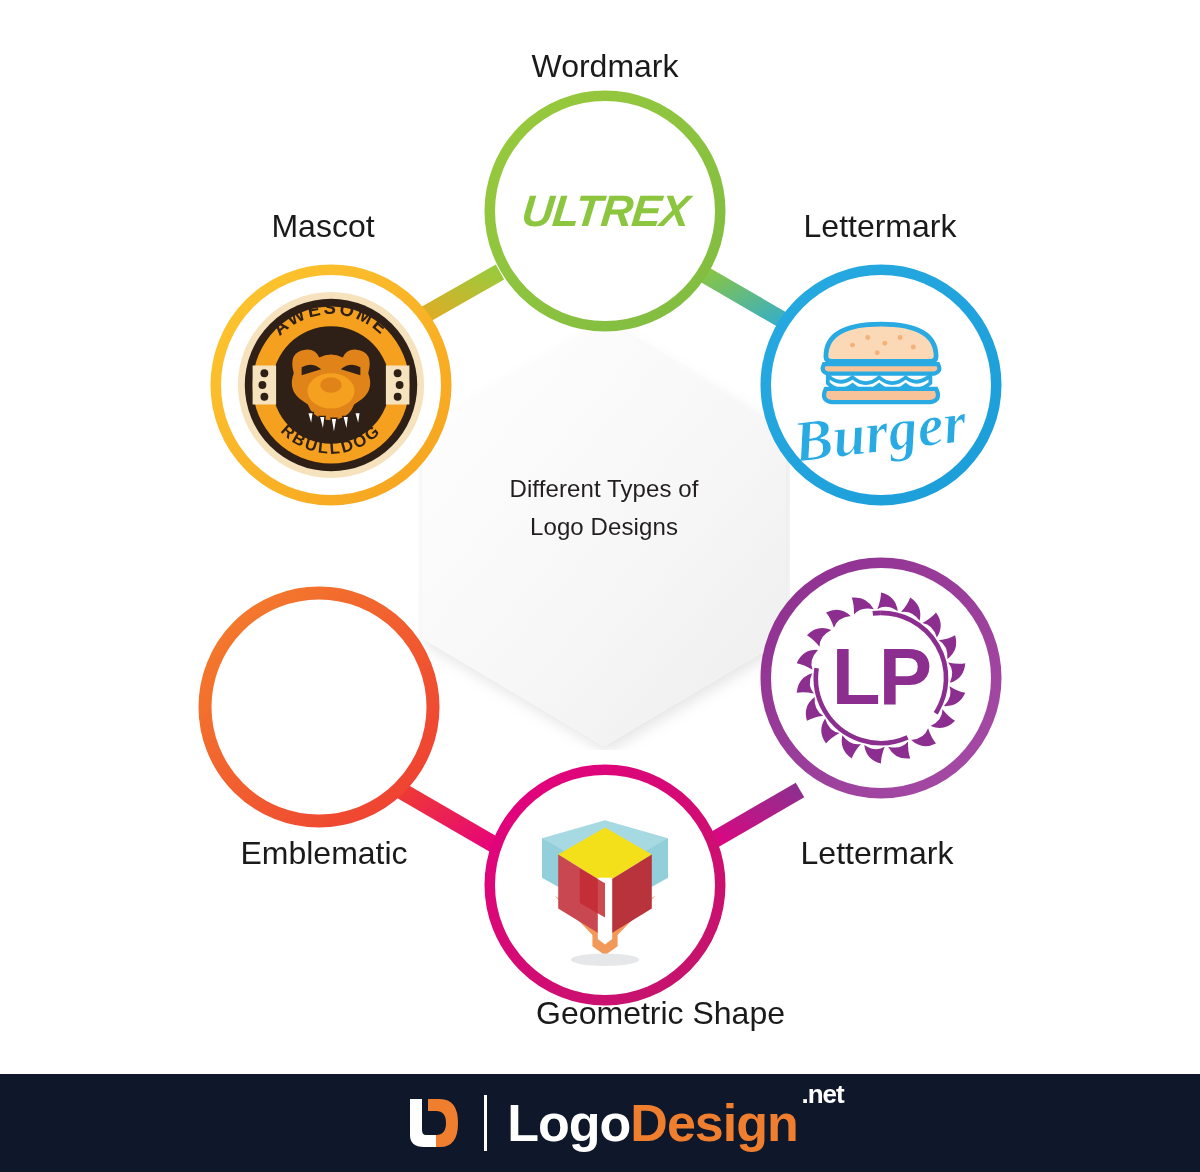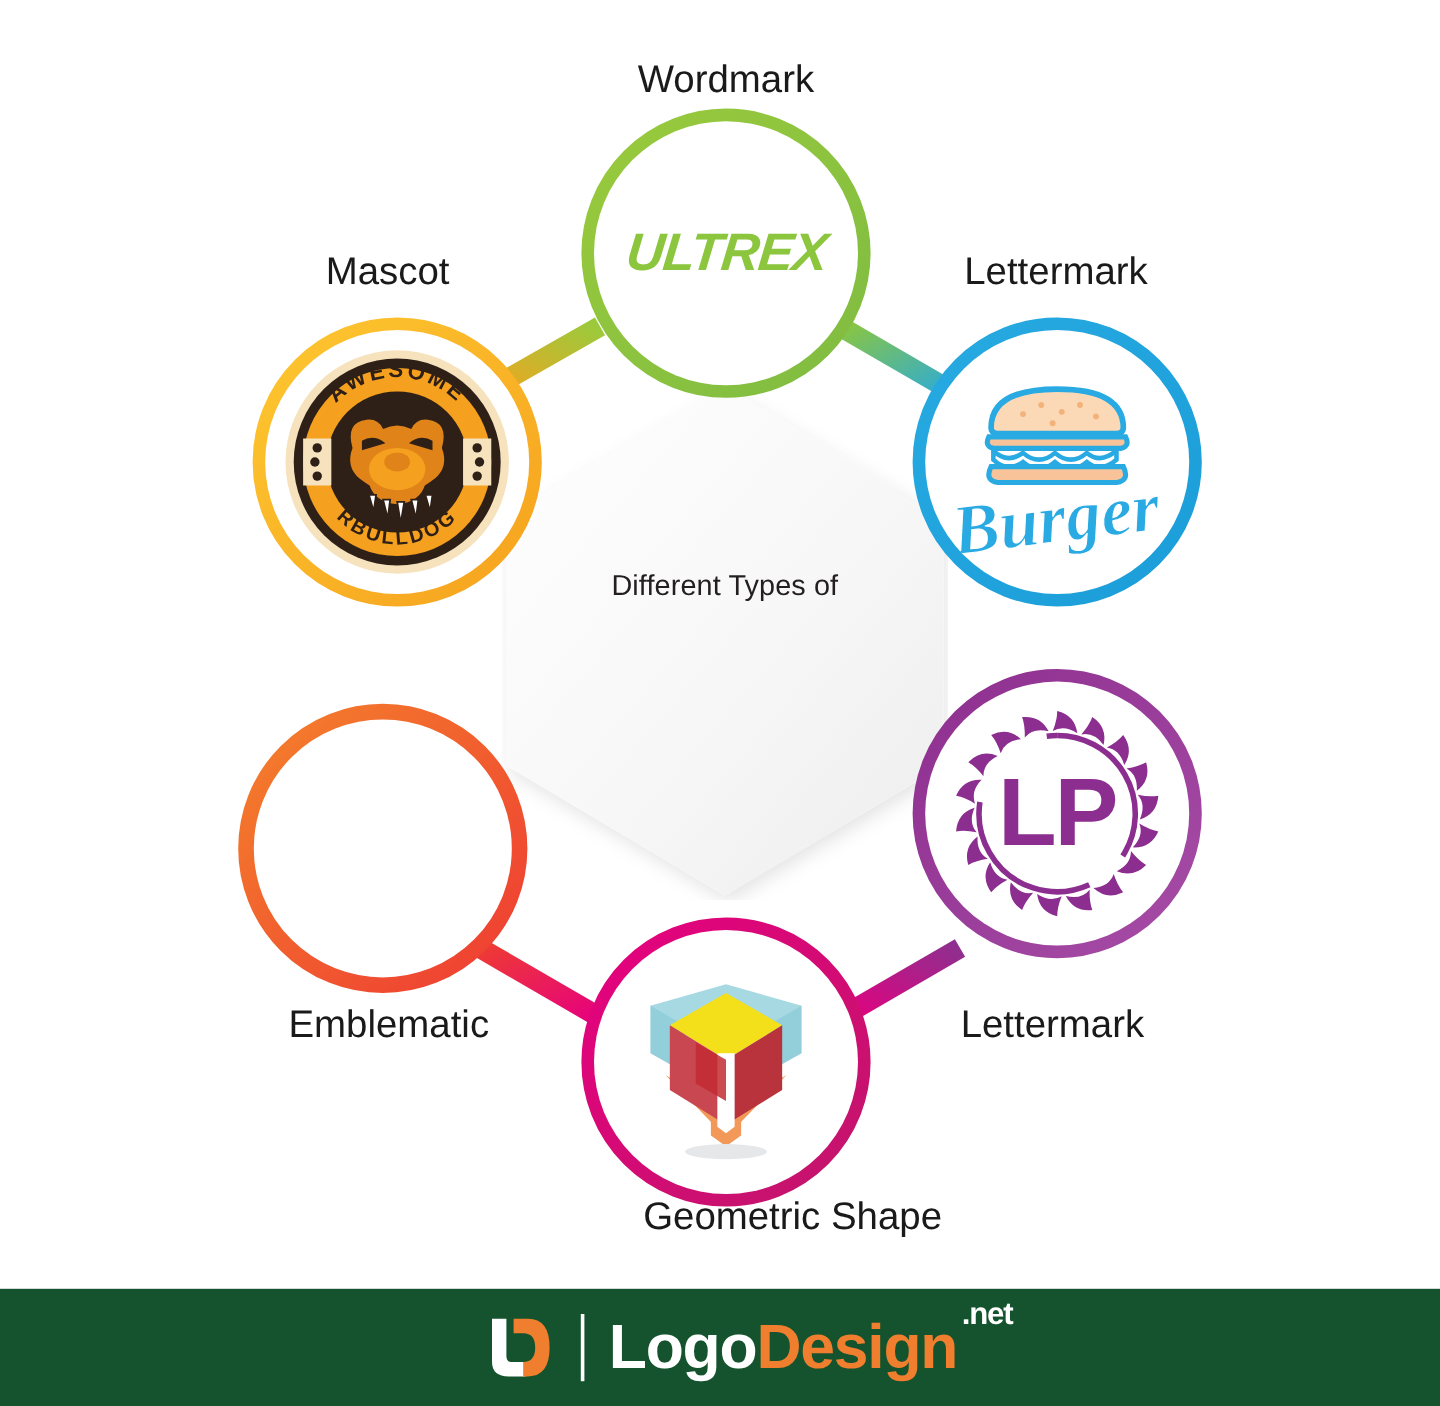--- a/index.html
+++ b/index.html
@@ -51,21 +51,21 @@
   #label-wordmark    { left: 425px; top:  48px; }
   #label-mascot      { left: 143px; top: 208px; }
   #label-combination { left: 700px; top: 208px; }
   #label-lettermark  { left: 697px; top: 835px; }
   #label-geometric   { left: 425px; top: 995px; text-align: right; }
   #label-emblematic  { left: 144px; top: 835px; }
 
   
   .footer {
     position: absolute; left: 0; top: 1074px; width: 1200px; height: 98px;
-    background: #14532d; display: flex; align-items: center; justify-content: center;
+    background: #0f172a; display: flex; align-items: center; justify-content: center;
   }
   .brand { display: flex; align-items: center; gap: 0px; }
   .brand-mark { width: 62px; height: 56px; }
   .brand-divider { width: 3px; height: 56px; background: #ffffff; margin: 0 20px; }
   .brand-text {
     font-family: "Liberation Sans", sans-serif;
     font-size: 52px; font-weight: bold; color: #ffffff; position: relative;
     letter-spacing: -1px;
   }
   .brand-text .orange { color: #ef7f2e; }
@@ -97,20 +97,21 @@
         <filter id="hexshadow" x="-20%" y="-20%" width="140%" height="140%">
           <feDropShadow dx="3" dy="6" stdDeviation="7" flood-color="#000" flood-opacity="0.10"></feDropShadow>
         </filter>
       </defs>
       <polygon points="186,4 368,112 368,320 186,428 4,320 4,112" fill="url(#hexg)" filter="url(#hexshadow)"></polygon>
     </svg>
   </div>
 
   <div class="center-title">
     <div>Different Types of</div>
+    <div>Logo Designs</div>
   </div>
 
   <svg class="links" viewBox="0 0 1200 1172">
     <defs>
       <linearGradient id="g-mw" x1="0" y1="1" x2="1" y2="0">
         <stop offset="0%" stop-color="#F6A21E"></stop>
           <stop offset="100%" stop-color="#9ACA3C"></stop>
       </linearGradient>
       <linearGradient id="g-wc" x1="0" y1="0" x2="1" y2="1">
         <stop offset="0%" stop-color="#8CC63F"></stop>

